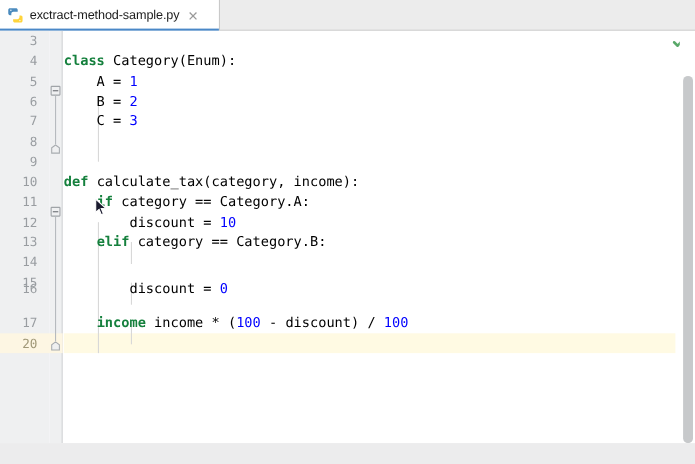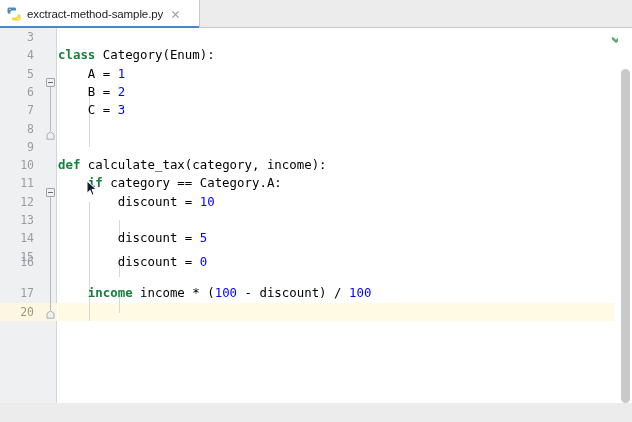--- a/index.html
+++ b/index.html
@@ -306,24 +306,24 @@
         <div class="line" style="top: 146.4px;">
           <div class="ln">11</div>
           <div class="code"><span>    </span><span class="kw">if</span><span> category == Category.A:</span></div>
         </div>
         <div class="line" style="top: 164.7px;">
           <div class="ln">12</div>
           <div class="code"><span>        discount = </span><span class="num">10</span></div>
         </div>
         <div class="line" style="top: 183px;">
           <div class="ln">13</div>
+          <div class="code"><span>    </span><span class="kw">elif</span><span> category == Category.B:</span></div>
         </div>
         <div class="line" style="top: 201.3px;">
           <div class="ln">14</div>
-          <div class="code"><span>        discount = </span><span class="num">5</span></div>
         </div>
         <div class="line" style="top: 219.6px;">
           <div class="ln">15</div>
         </div>
         <div class="line" style="top: 225px; text-decoration: underline;">
           <div class="ln">16</div>
           <div class="code"><span>        discount = </span><span class="num">0</span></div>
         </div>
         <div class="line" style="top: 256.2px;">
           <div class="ln">17</div>

